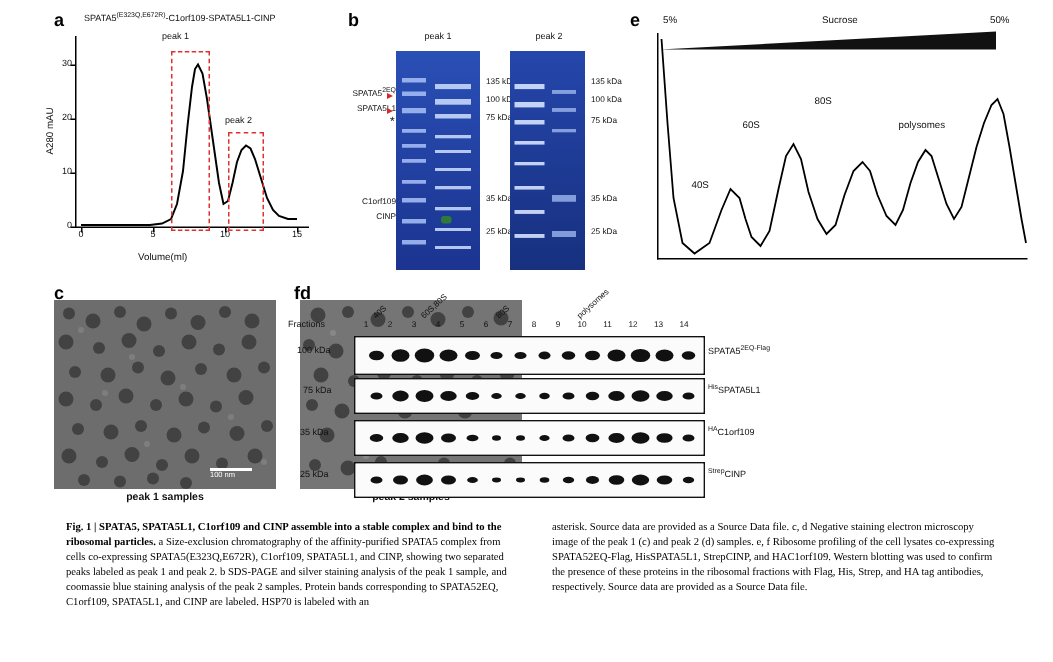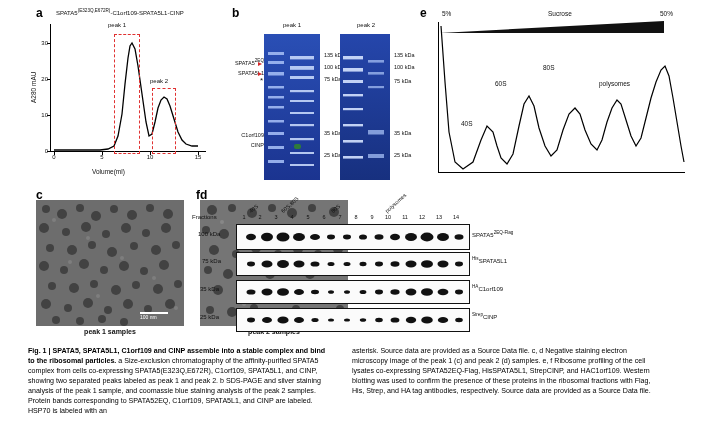--- a/index.html
+++ b/index.html
@@ -43,21 +43,21 @@
 
   
   #panelF{position:absolute;left:192px;top:196px;width:500px;height:144px;}
   .wbrow{position:absolute;border:1px solid #111;background:#ffffff;}
   .wblbl{position:absolute;font-size:6px;font-family:"Liberation Sans",sans-serif;white-space:nowrap;}
   .mwf{position:absolute;font-size:6px;font-family:"Liberation Sans",sans-serif;white-space:nowrap;}
   .fracnum{position:absolute;font-size:5.5px;font-family:"Liberation Sans",sans-serif;transform:translateX(-50%);}
   .fraclbl{position:absolute;font-size:5.5px;font-family:"Liberation Sans",sans-serif;white-space:nowrap;transform-origin:left bottom;}
 
   
-  .caption{position:absolute;left:28px;top:346px;width:638px;font-size:7.1px;line-height:1.42;color:#000;font-family:Liberation Sans, sans-serif;}
+  .caption{position:absolute;left:44px;top:346px;width:638px;font-size:7.1px;line-height:1.42;color:#000;font-family:Liberation Serif, serif;}
   .capcol{width:300px;display:inline-block;vertical-align:top;}
   .capcol.right{margin-left:24px;}
   .capb{font-weight:bold;}
   sup{font-size:4.6px;line-height:0;}
 </style>
 </head>
 <body>
 
 <div class="fig">
 

